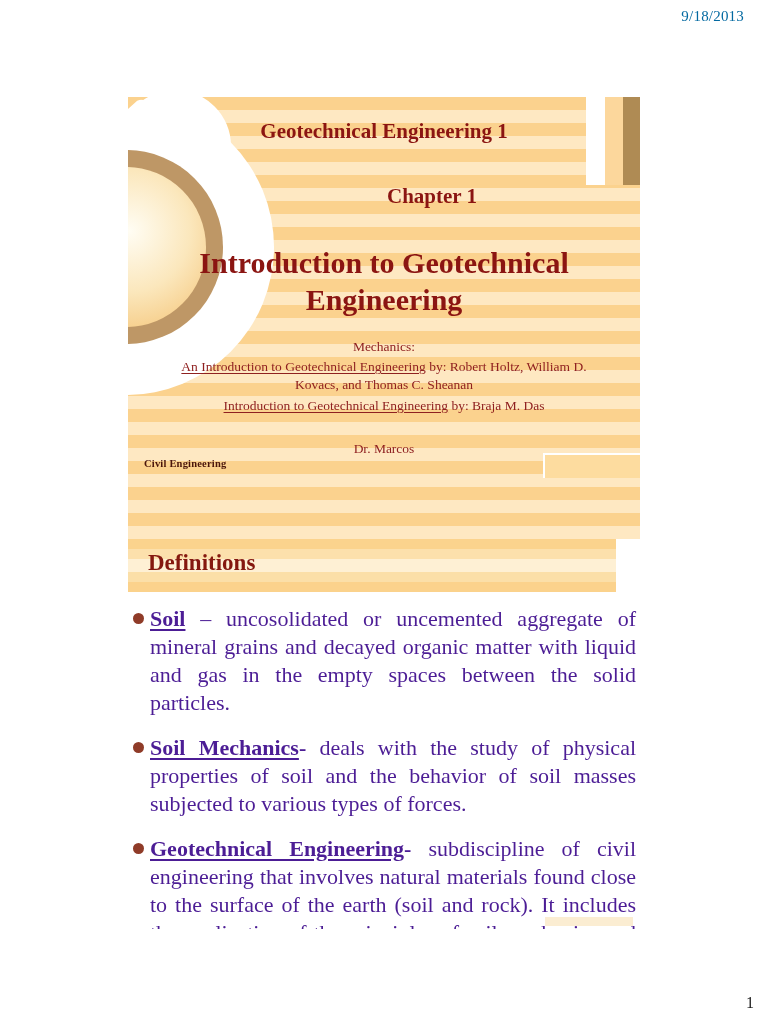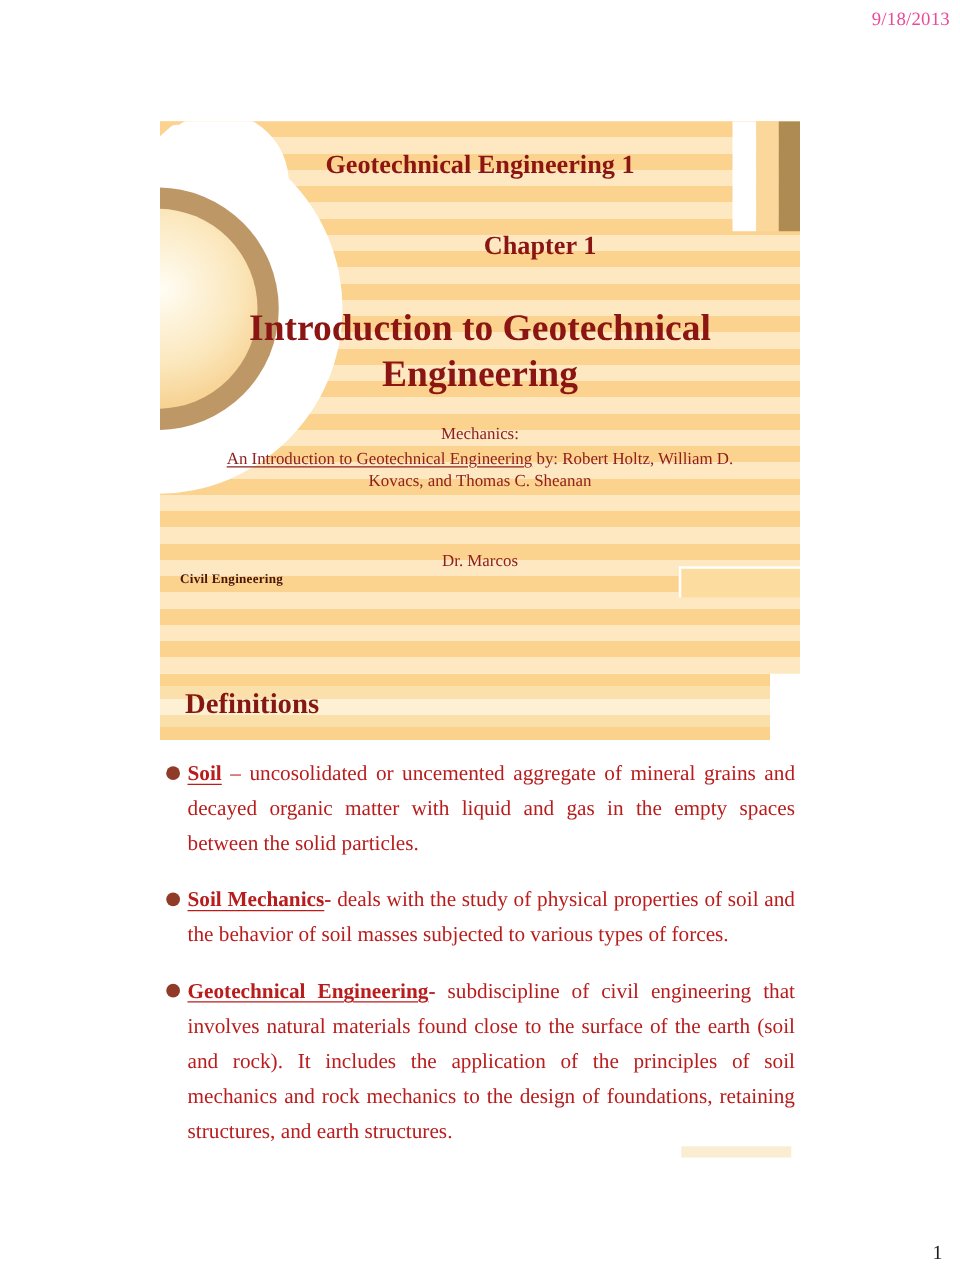--- a/index.html
+++ b/index.html
@@ -1,20 +1,20 @@
 <!DOCTYPE html>
 <html><head>
 <meta charset="utf-8">
 <style>
   html,body{margin:0;padding:0;}
   body{width:768px;height:1024px;background:#ffffff;position:relative;
        font-family:"Liberation Serif", serif; -webkit-font-smoothing:antialiased;}
   .page{position:absolute;inset:0;width:768px;height:1024px;background:#ffffff;overflow:hidden;}
 
-  .date{position:absolute;top:8px;right:8px;font-size:15px;color:#ec4899;letter-spacing:.2px;}
+  .date{position:absolute;top:8px;right:24px;font-size:15px;color:#0369a1;letter-spacing:.2px;}
   .pagenum{position:absolute;bottom:12px;right:14px;font-size:16px;color:#1c1c1c;}
 
   
   .slide1{position:absolute;left:128px;top:97px;width:512px;height:492px;overflow:hidden;
           background:repeating-linear-gradient(180deg,#FBD28E 0px,#FBD28E 13px,#FEE8C2 13px,#FEE8C2 26px);}
   .circle-white{position:absolute;left:-150px;top:2px;width:296px;height:296px;border-radius:50%;background:#ffffff;}
   .circle-bulge{position:absolute;left:-9px;top:-7px;width:112px;height:112px;border-radius:50%;background:#ffffff;}
   .corner-patch{position:absolute;left:0;top:0;width:20px;height:12px;
           background:repeating-linear-gradient(180deg,#FBD28E 0px,#FBD28E 13px,#FEE8C2 13px,#FEE8C2 26px);
           clip-path:polygon(0 0,100% 0,46% 32%,0 100%);}
@@ -38,22 +38,22 @@
   .s1-cornerbox{position:absolute;left:415px;top:356px;width:97px;height:25px;background:#FDDC9F;
           border-top:2px solid #ffffff;border-left:2px solid #ffffff;box-sizing:border-box;}
 
   
   .slide2{position:absolute;left:128px;top:539px;width:512px;height:390px;background:#ffffff;overflow:hidden;}
   .s2-header{position:absolute;left:0;top:0;width:488px;height:53px;
           background:linear-gradient(180deg,#FBD38D 0px,#FBD38D 10px,#FCE0AC 10px,#FCE0AC 20px,
                      #FEF0D4 20px,#FEF0D4 33px,#FBDFA8 33px,#FBDFA8 43px,#FBD28C 43px,#FBD28C 53px);}
   .s2-title{position:absolute;left:20px;top:11px;font-size:23px;font-weight:bold;color:#85180F;}
   .s2-body{position:absolute;left:4px;top:58px;width:504px;}
-  .bullet{position:relative;padding-left:18px;margin-top:17px;color:#b91c1c;
-          font-size:17px;line-height:28px;text-align:justify;}
+  .bullet{position:relative;padding-left:18px;margin-top:17px;color:#4c1d95;
+          font-size:22px;line-height:28px;text-align:justify;}
   .bullet:first-child{margin-top:8px;}
   .dot{position:absolute;left:1px;top:8px;width:11px;height:11px;border-radius:50%;background:#8F3B28;}
   .term{font-weight:bold;text-decoration:underline;text-underline-offset:3px;}
   .bold-sep .sep{font-weight:bold;}
   .s2-cornerbox{position:absolute;left:417px;top:378px;width:88px;height:9px;background:#FBEDD2;}
 </style>
 </head>
 <body>
 
 <div class="page">
@@ -70,20 +70,21 @@
     <div class="gap-white"></div>
     <div class="strip-light"></div>
     <div class="bar-brown"></div>
 
     <div class="s1-text s1-course">Geotechnical Engineering 1</div>
     <div class="s1-text s1-chapter">Chapter 1</div>
     <div class="s1-text s1-title">Introduction to Geotechnical Engineering</div>
 
     <div class="s1-text s1-refs-label">Mechanics:</div>
     <div class="s1-text s1-ref1"><span class="u">An Introduction to Geotechnical Engineering</span><span> by: Robert Holtz, William D. Kovacs, and  Thomas C. Sheanan</span></div>
+    <div class="s1-text s1-ref2"><span class="u">Introduction to Geotechnical Engineering</span><span> by: Braja M. Das</span></div>
 
     <div class="s1-text s1-author">Dr. Marcos</div>
     <div class="s1-footer">Civil Engineering</div>
     <div class="s1-cornerbox"></div>
   </div>
 
   <div class="slide2">
     <div class="s2-header">
       <div class="s2-title">Definitions</div>
     </div>

